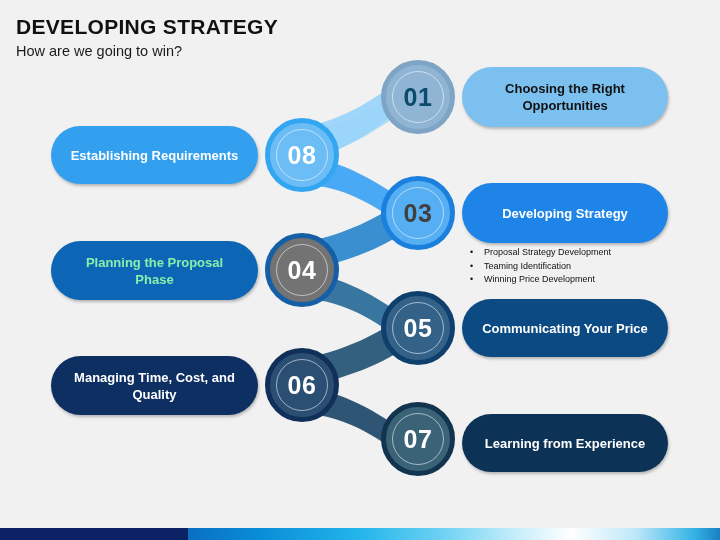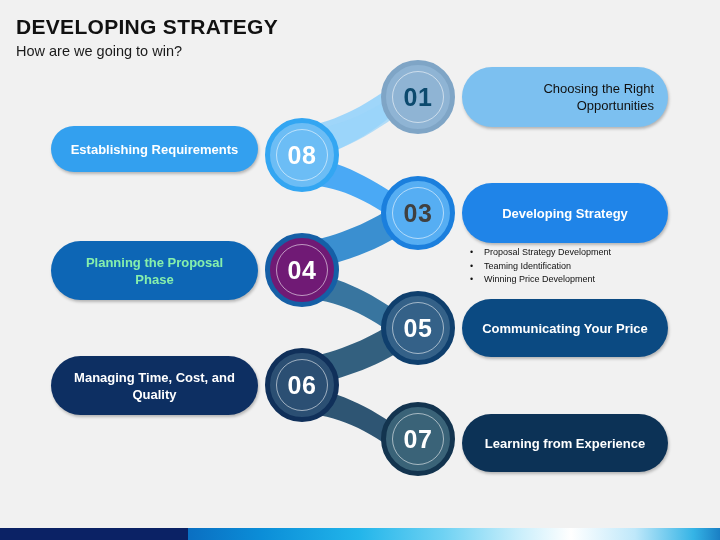--- a/index.html
+++ b/index.html
@@ -71,21 +71,21 @@
     align-items: center;
     justify-content: center;
     text-align: center;
     box-sizing: border-box;
     font-size: 13px;
     font-weight: bold;
     line-height: 17px;
     padding: 4px 14px;
     box-shadow: 1px 2px 3px rgba(0,0,0,0.25);
   }
-  .node-pill.plain { font-weight: normal; text-align: right; }
+  .node-pill.plain { font-weight: bold; }
 
   
   #bullets {
     position: absolute;
     left: 470px;
     top: 246px;
     width: 220px;
     font-size: 9px;
     color: #111111;
     line-height: 13.5px;
@@ -147,21 +147,21 @@
     <span class="num">01</span>
   </div>
   <div class="node-pill plain" style="left:462px; top:67px; width:206px; height:60px; background:#7cc0f0; color:#111111;">
     <span>Choosing the Right Opportunities</span>
   </div>
 
   <div class="node-circle" style="left:265px; top:118px; width:74px; height:74px; background:#6cbdf5; border:5px solid #33a6f2; color:#ffffff;">
     <span class="ring"></span>
     <span class="num">08</span>
   </div>
-  <div class="node-pill" style="left:51px; top:126px; width:207px; height:46px; background:#33a0ef; color:#ffffff;">
+  <div class="node-pill" style="left:51px; top:126px; width:207px; height:58px; background:#33a0ef; color:#ffffff;">
     <span>Establishing Requirements</span>
   </div>
 
   <div class="node-circle" style="left:381px; top:176px; width:74px; height:74px; background:#56aef3; border:5px solid #1b7fdd; color:#404040;">
     <span class="ring"></span>
     <span class="num">03</span>
   </div>
   <div class="node-pill" style="left:462px; top:183px; width:206px; height:60px; background:#1f84e8; color:#ffffff;">
     <span>Developing Strategy</span>
   </div>
@@ -174,21 +174,21 @@
     <div class="bullet-row">
       <span class="dot">•</span>
       <span>Teaming Identification</span>
     </div>
     <div class="bullet-row">
       <span class="dot">•</span>
       <span>Winning Price Development</span>
     </div>
   </div>
 
-  <div class="node-circle" style="left:265px; top:233px; width:74px; height:74px; background:#701a75; border:5px solid #155fa6; color:#ffffff;">
+  <div class="node-circle" style="left:265px; top:233px; width:74px; height:74px; background:#737373; border:5px solid #155fa6; color:#ffffff;">
     <span class="ring"></span>
     <span class="num">04</span>
   </div>
   <div class="node-pill" style="left:51px; top:241px; width:207px; height:59px; background:#0d66b5; color:#86efac;">
     <span>Planning the Proposal Phase</span>
   </div>
 
   <div class="node-circle" style="left:381px; top:291px; width:74px; height:74px; background:#346188; border:5px solid #0f3f6d; color:#ffffff;">
     <span class="ring"></span>
     <span class="num">05</span>

